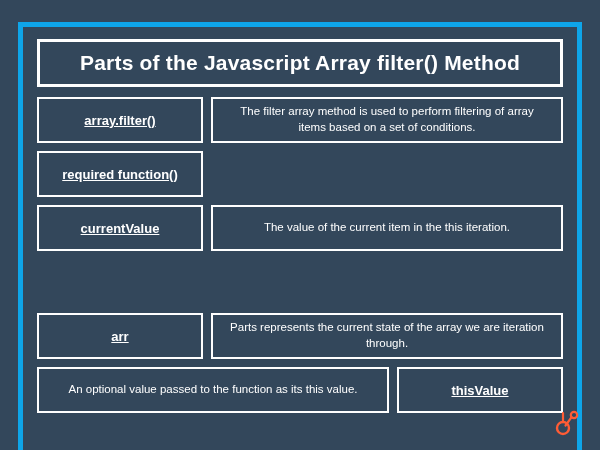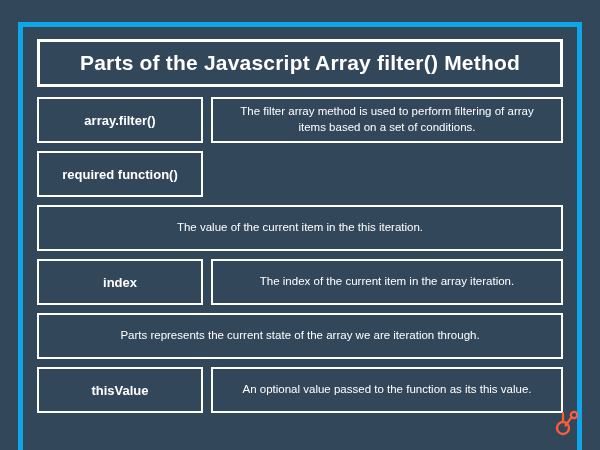--- a/index.html
+++ b/index.html
@@ -59,20 +59,21 @@
     justify-content: center;
     color: #ffffff;
     text-align: center;
   }
   .cell.term {
     width: 166px;
     flex: 0 0 166px;
     font-size: 13px;
     font-weight: bold;
     padding: 0 4px;
+    text-decoration: underline;
   }
   .cell.desc {
     flex: 1 1 auto;
     font-size: 11.5px;
     font-weight: normal;
     line-height: 1.35;
     padding: 0 14px;
   }
   .logo {
     position: absolute;
@@ -96,35 +97,35 @@
     <div class="row">
       <div class="cell term">array.filter()</div>
       <div class="cell desc">The filter array method is used to perform filtering of array items based on a set of conditions.</div>
     </div>
 
     <div class="row">
       <div class="cell term">required function()</div>
     </div>
 
     <div class="row">
+      <div class="cell term">currentValue</div>
       <div class="cell desc">The value of the current item in the this iteration.</div>
     </div>
 
     <div class="row">
-      <div class="cell term">index</div>
-      <div class="cell desc">The index of the current item in the array iteration.</div>
     </div>
 
     <div class="row">
+      <div class="cell term">arr</div>
       <div class="cell desc">Parts represents the current state of the array we are iteration through.</div>
     </div>
 
     <div class="row">
+      <div class="cell desc">An optional value passed to the function as its this value.</div>
       <div class="cell term">thisValue</div>
-      <div class="cell desc">An optional value passed to the function as its this value.</div>
     </div>
 
   </div>
 </div>
 
 <div class="logo">
   <svg width="30" height="30" viewBox="0 0 30 30" xmlns="http://www.w3.org/2000/svg">
     <circle cx="11" cy="20" r="6" fill="none" stroke="#ff5c35" stroke-width="2.4"></circle>
     <circle cx="22" cy="7" r="3.2" fill="none" stroke="#ff5c35" stroke-width="2.2"></circle>
     <path d="M11 14 L11 5" stroke="#ff5c35" stroke-width="2.2" stroke-linecap="round"></path>

